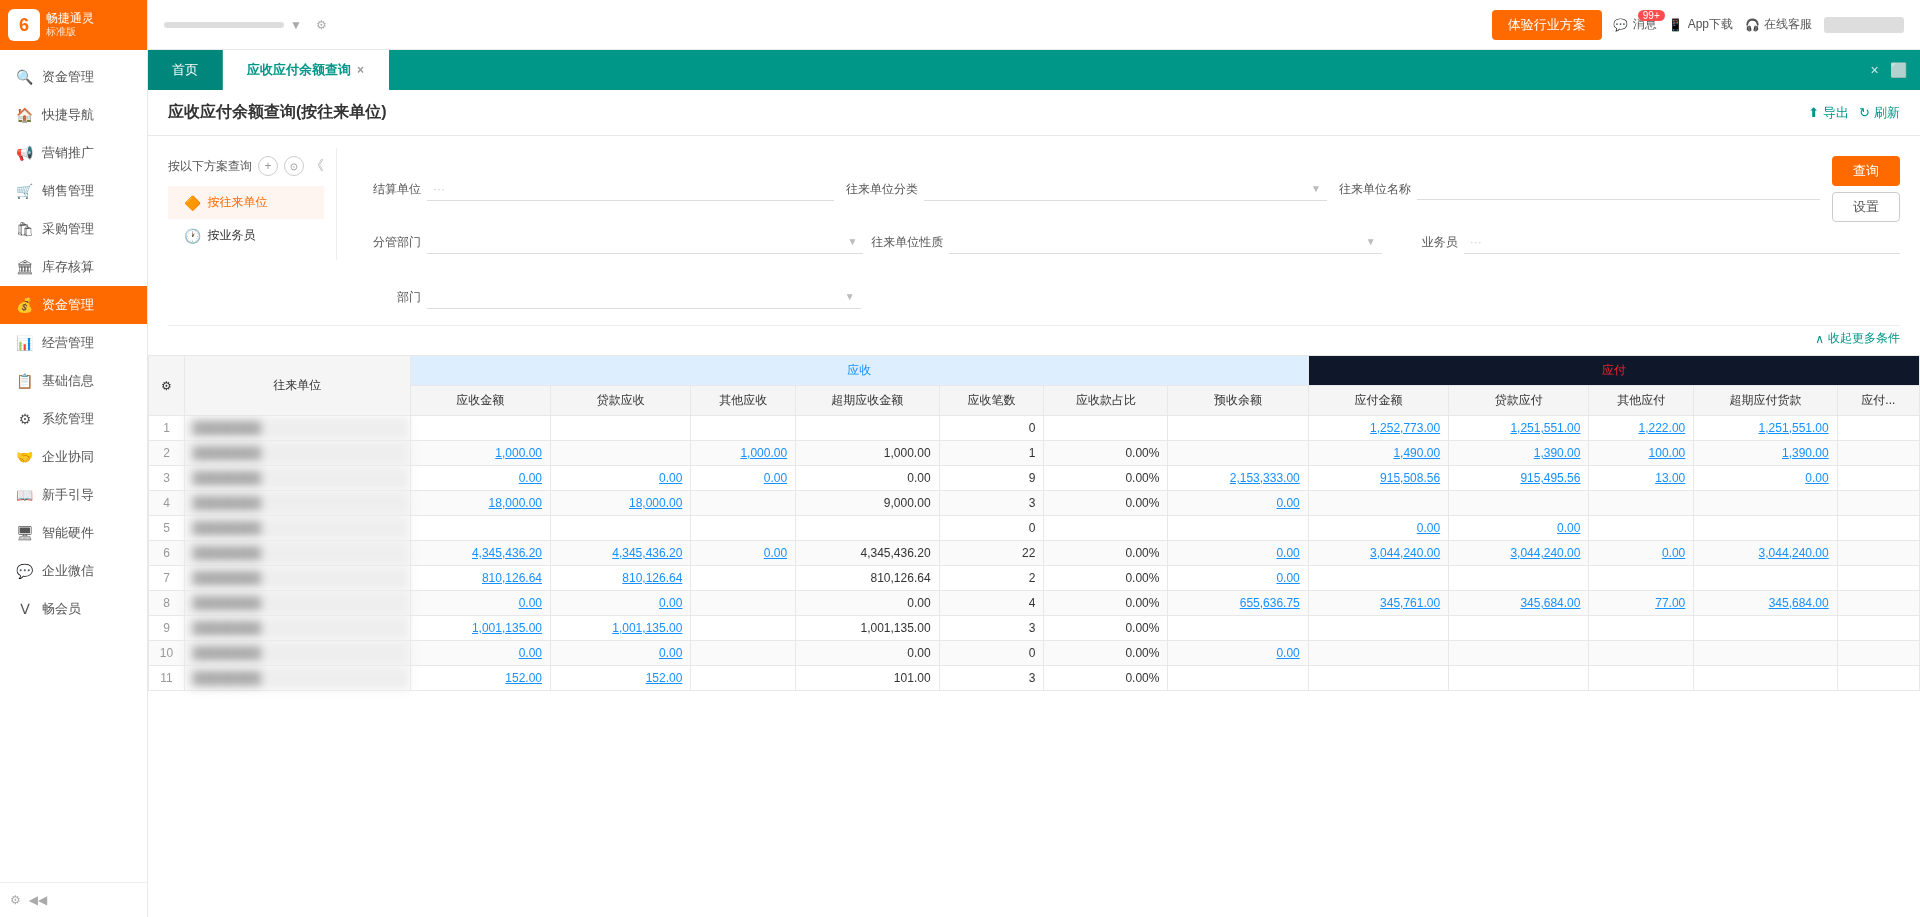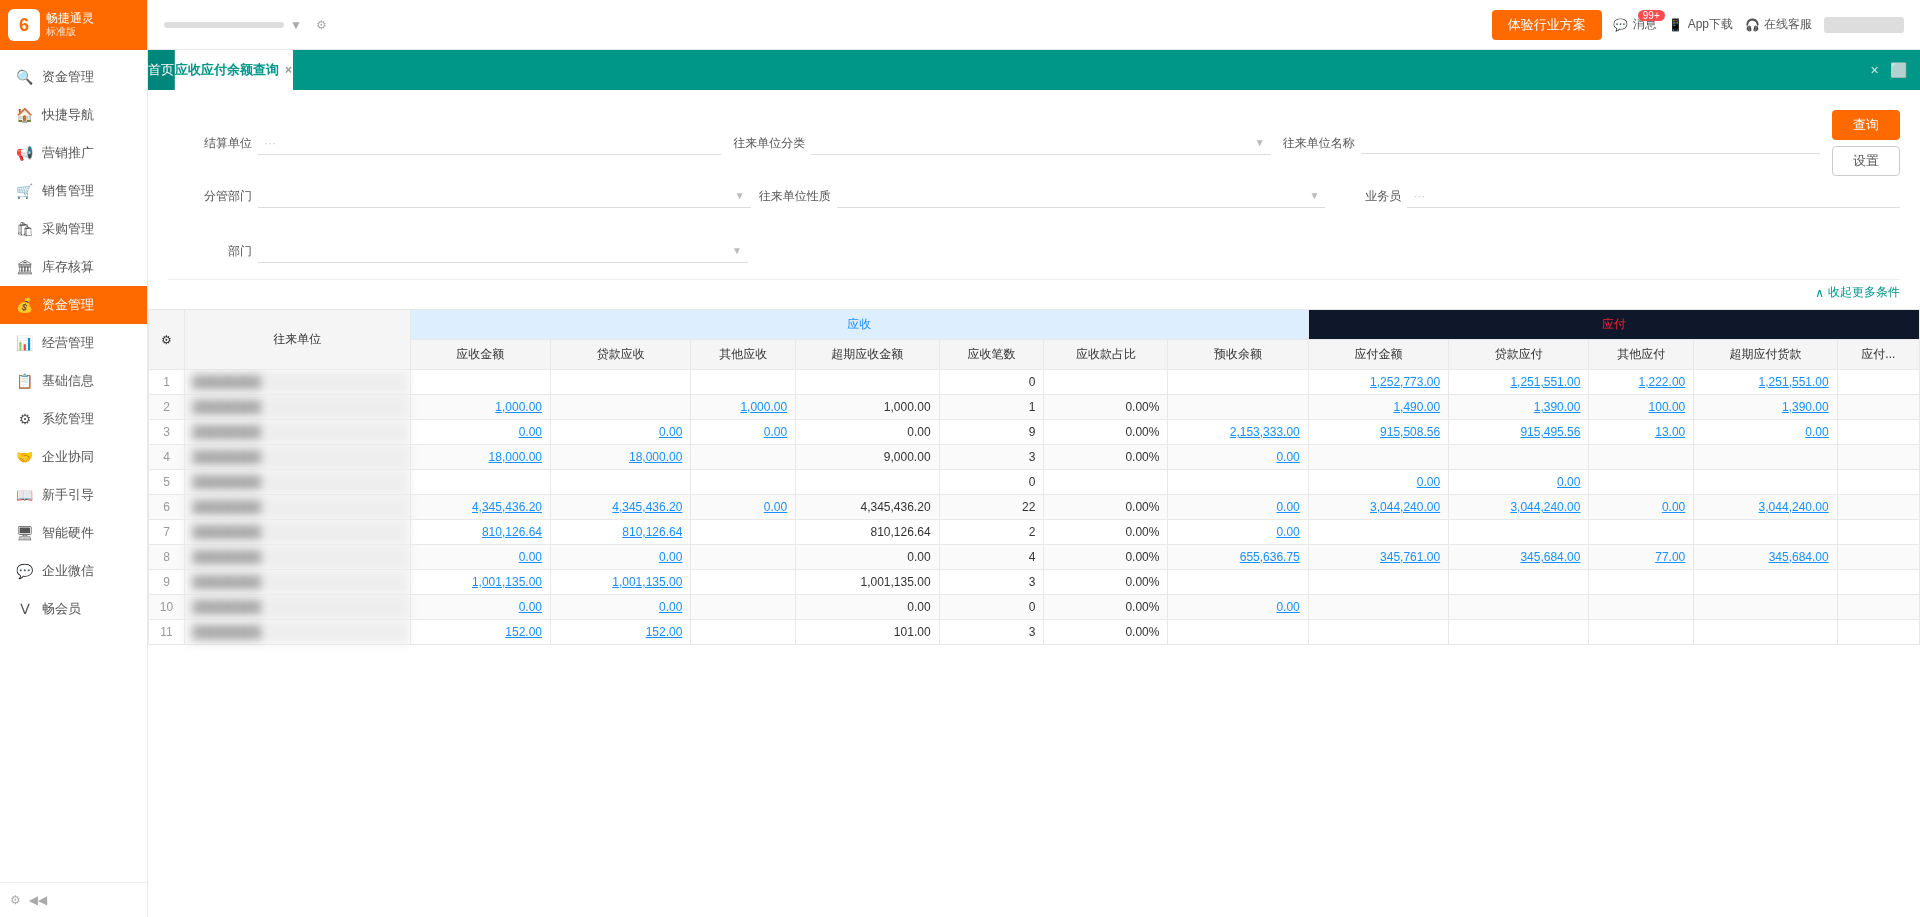--- a/index.html
+++ b/index.html
@@ -28,21 +28,21 @@
     .topbar { height: 50px; background: #fff; border-bottom: 1px solid #e8e8e8; display: flex; align-items: center; padding: 0 16px; gap: 12px; }
     .topbar-breadcrumb { display: flex; align-items: center; gap: 6px; color: #999; font-size: 12px; flex: 1; }
     .topbar-actions { display: flex; align-items: center; gap: 12px; }
     .btn-industry { background: #ff6a00; color: #fff; border: none; padding: 6px 16px; border-radius: 4px; cursor: pointer; font-size: 13px; }
     .topbar-icon-btn { display: flex; align-items: center; gap: 4px; cursor: pointer; color: #555; font-size: 12px; position: relative; }
     .badge { background: #ff4d4f; color: #fff; border-radius: 10px; padding: 0 5px; font-size: 10px; position: absolute; top: -6px; right: -8px; min-width: 18px; text-align: center; }
     .topbar-user { font-size: 12px; color: #555; }
 
     
     .tab-bar { height: 40px; background: #009688; display: flex; align-items: stretch; padding: 0; }
-    .tab-item { display: flex; align-items: center; padding: 0 0; cursor: pointer; color: rgba(255,255,255,0.8); gap: 6px; font-size: 13px; border-right: 1px solid rgba(255,255,255,0.2); }
+    .tab-item { display: flex; align-items: center; padding: 0 24px; cursor: pointer; color: rgba(255,255,255,0.8); gap: 6px; font-size: 13px; border-right: 1px solid rgba(255,255,255,0.2); }
     .tab-item.home { background: rgba(0,0,0,0.1); color: #fff; }
     .tab-item.active { background: #fff; color: #009688; font-weight: bold; }
     .tab-close { font-size: 12px; color: #999; cursor: pointer; }
     .tab-bar-actions { margin-left: auto; display: flex; align-items: center; padding: 0 12px; gap: 12px; }
     .tab-bar-action { color: rgba(255,255,255,0.8); cursor: pointer; font-size: 14px; }
 
     
     .page-content { flex: 1; background: #f5f5f5; overflow: hidden; display: flex; flex-direction: column; }
 
     
@@ -202,24 +202,53 @@
         <span class="tab-close">×</span>
       </div>
       <div class="tab-bar-actions">
         <span class="tab-bar-action">×</span>
         <span class="tab-bar-action">⬜</span>
       </div>
     </div>
 
     <div class="page-content">
 
+      <div class="page-header">
+        <div class="page-title">应收应付余额查询(按往来单位)</div>
+        <div class="page-header-actions">
+          <div class="btn-export">
+            <span>⬆</span>
+            <span>导出</span>
+          </div>
+          <div class="btn-refresh">
+            <span>↻</span>
+            <span>刷新</span>
+          </div>
+        </div>
+      </div>
 
       <div class="filter-section">
         <div style="display:flex; align-items:flex-start; gap:0;">
 
+          <div style="display:flex; flex-direction:column; padding:8px 12px 8px 0; border-right:1px solid #eee; min-width:145px; flex-shrink:0;">
+            <div style="display:flex; align-items:center; gap:6px; margin-bottom:10px;">
+              <span style="font-size:12px;color:#555;">按以下方案查询</span>
+              <span class="filter-add-btn">+</span>
+              <span style="width:20px;height:20px;border:1px solid #ccc;border-radius:50%;display:flex;align-items:center;justify-content:center;cursor:pointer;color:#999;font-size:10px;">⊙</span>
+              <span style="cursor:pointer;color:#aaa;font-size:14px;">《</span>
+            </div>
+            <div class="scheme-item active">
+              <span style="color:#ff6a00;font-size:14px;">🔶</span>
+              <span style="color:#ff6a00;font-size:12px;">按往来单位</span>
+            </div>
+            <div class="scheme-item">
+              <span style="font-size:14px;">🕐</span>
+              <span style="font-size:12px;">按业务员</span>
+            </div>
+          </div>
 
           <div style="flex:1; padding:8px 0 8px 16px;">
 
             <div style="display:grid; grid-template-columns:1fr 1fr 1fr auto; gap:12px; align-items:center; margin-bottom:8px;">
               <div class="field-group">
                 <span class="field-label">结算单位</span>
                 <div class="field-select">
                   <span style="color:#ccc;">···</span>
                 </div>
               </div>

